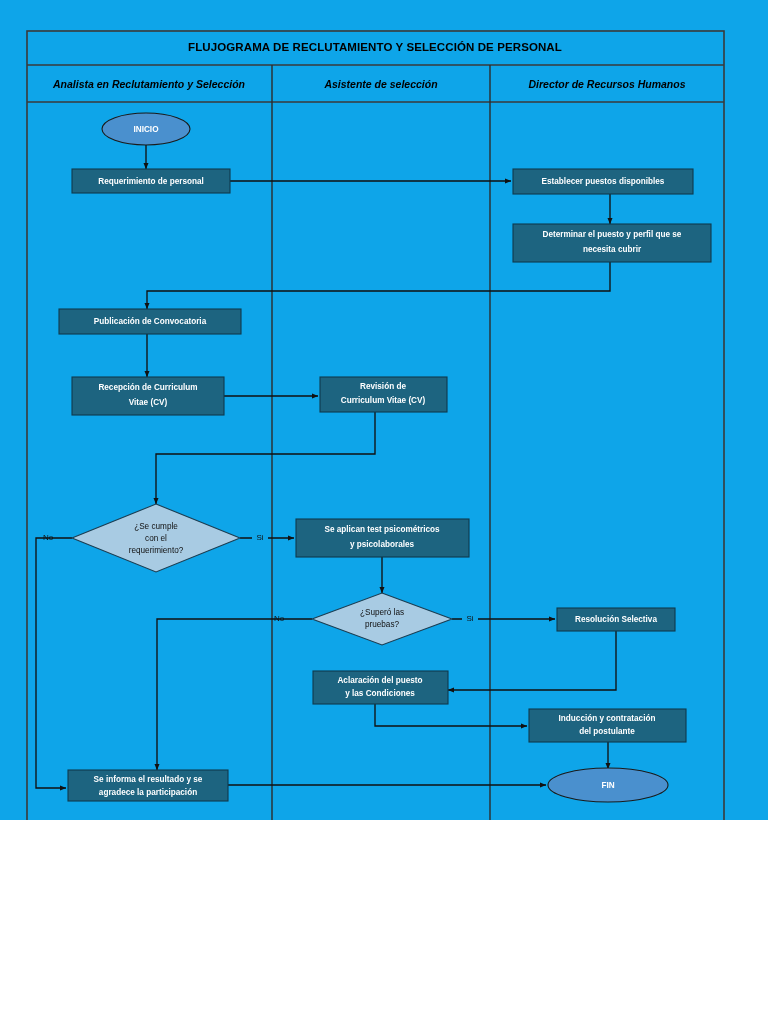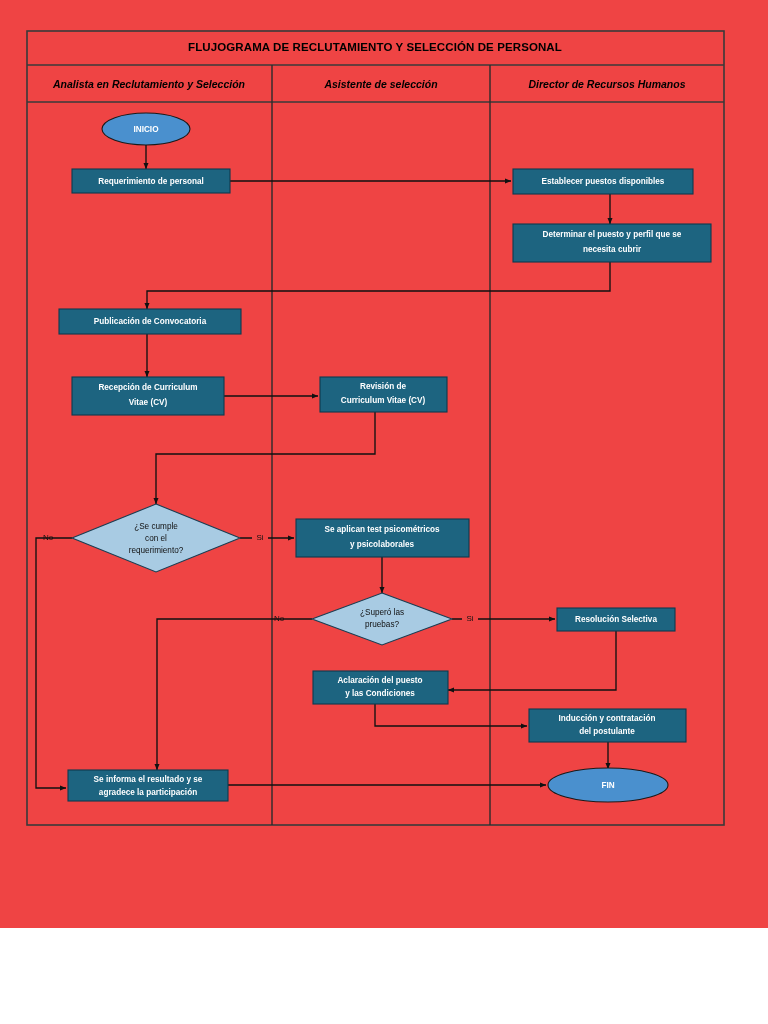--- a/index.html
+++ b/index.html
@@ -6,22 +6,22 @@
     margin: 0;
     padding: 0;
     background: #ffffff;
     width: 768px;
     height: 1024px;
     font-family: "Liberation Sans", sans-serif;
   }
   #page {
     position: relative;
     width: 768px;
-    height: 928px;
-    background: #ef4444;
+    height: 820px;
+    background: #0ea5e9;
     overflow: hidden;
   }
   svg#flowchart {
     position: absolute;
     left: 0;
     top: 0;
     width: 768px;
     height: 1024px;
     display: block;
   }

